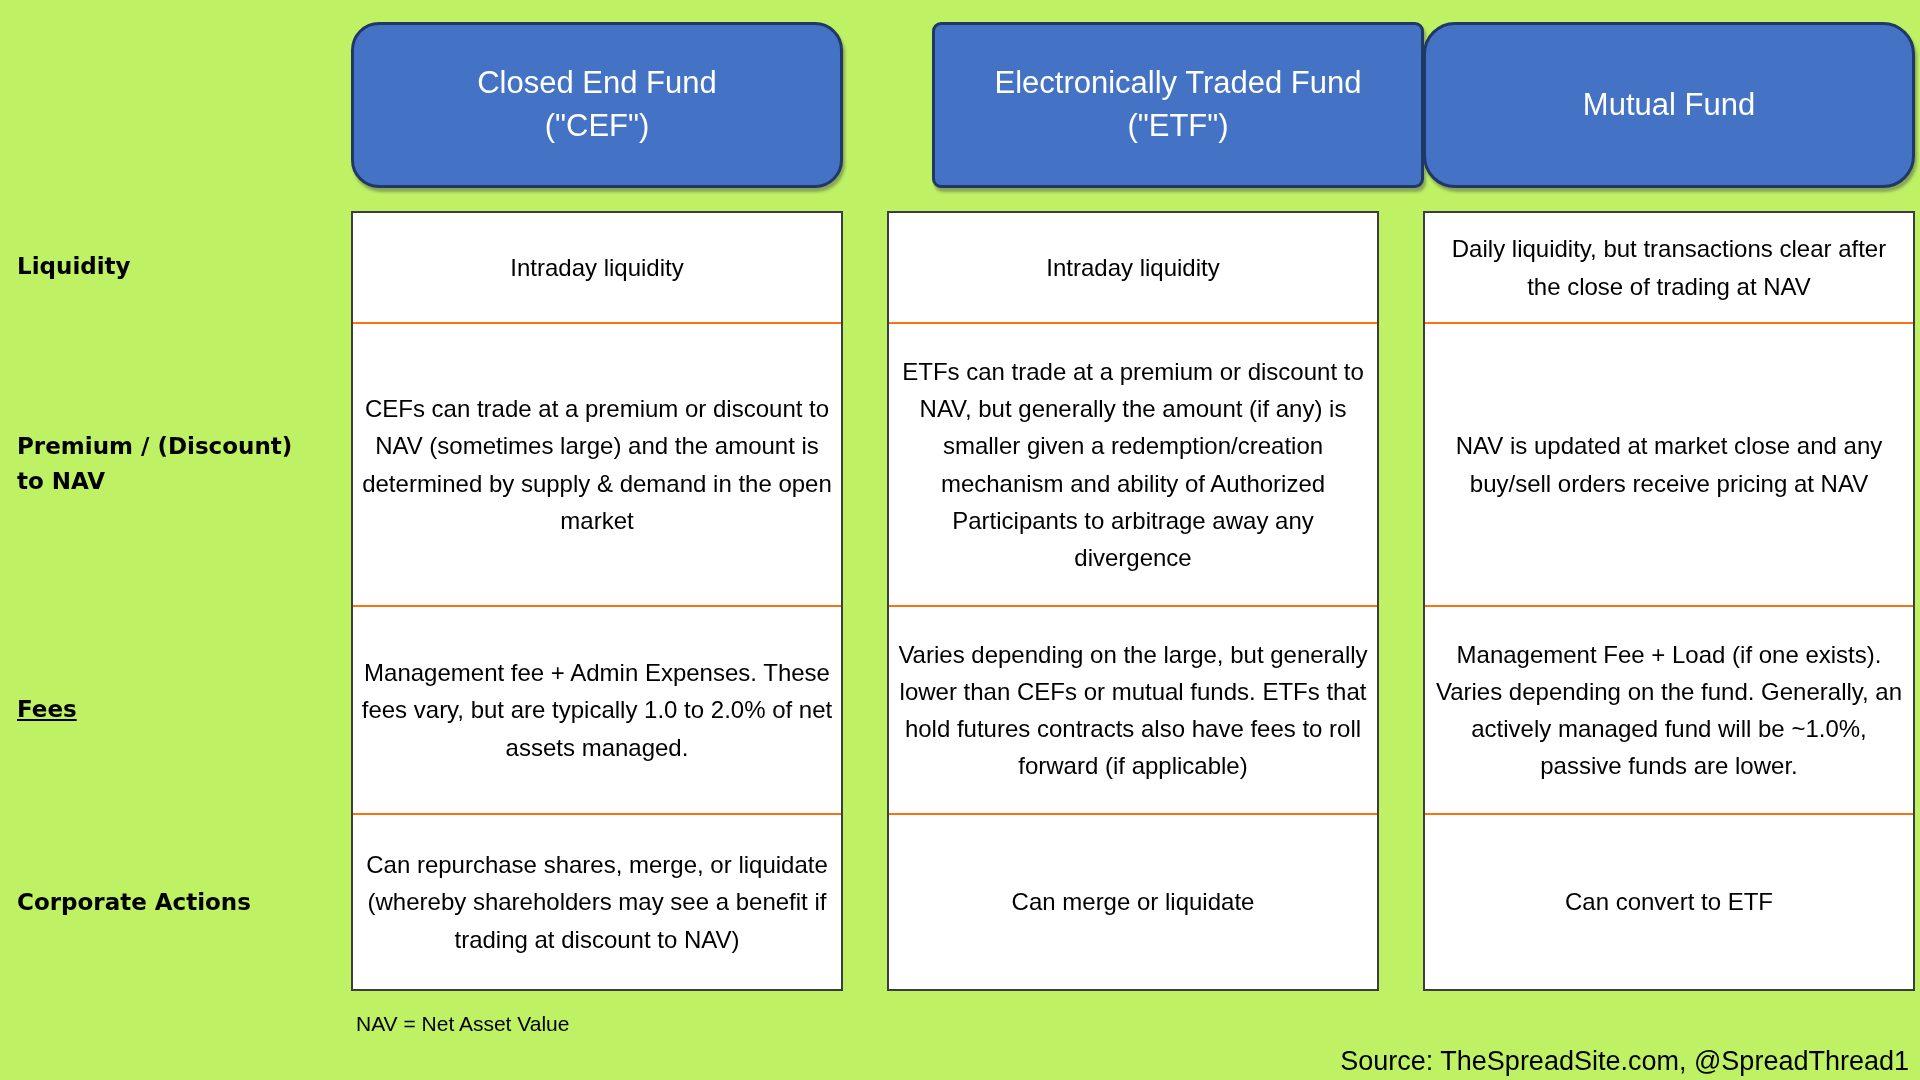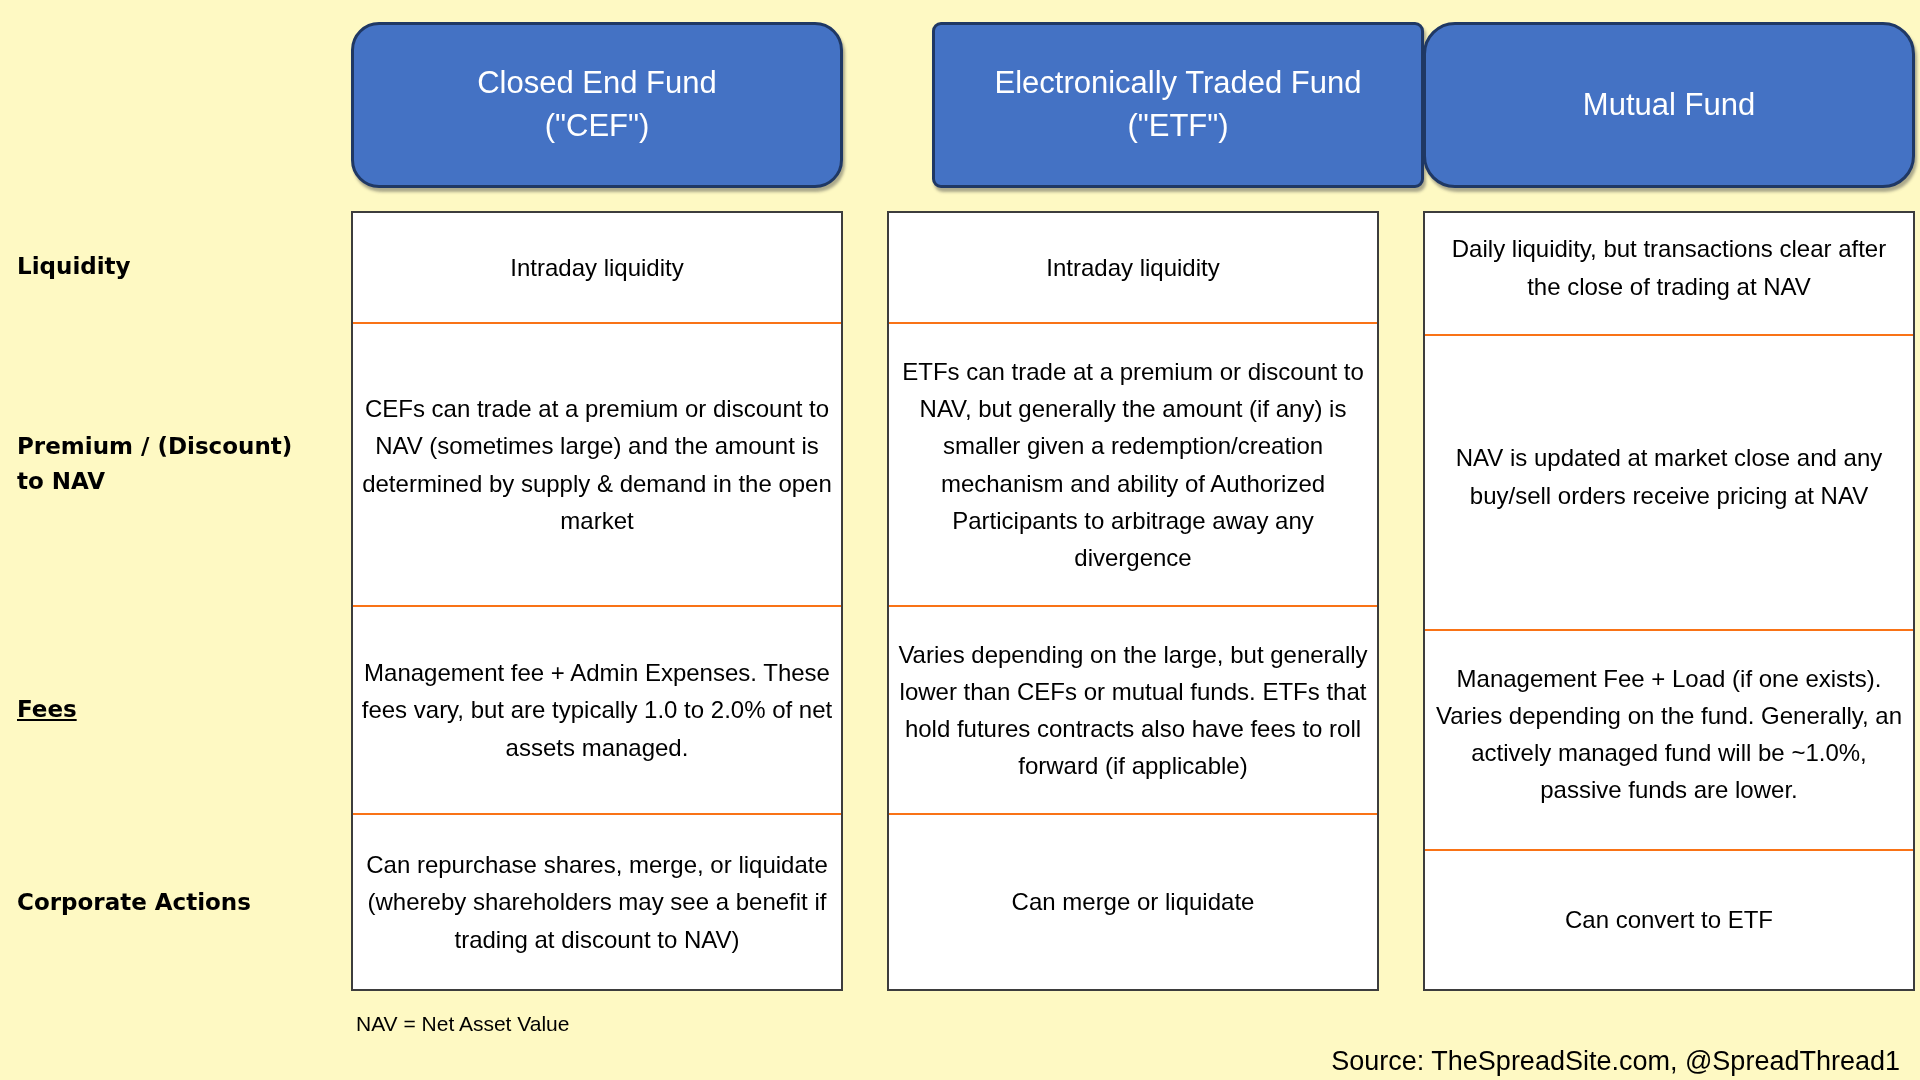--- a/index.html
+++ b/index.html
@@ -5,21 +5,21 @@
   html, body {
     margin: 0;
     padding: 0;
     background: #ffffff;
     font-family: "Liberation Sans", sans-serif;
   }
   #canvas {
     position: relative;
     width: 1920px;
     height: 1080px;
-    background: #fef9c3;
+    background: #bef264;
     overflow: hidden;
   }
 
   
   .header-pill {
     position: absolute;
     top: 22px;
     height: 166px;
     width: 492px;
     background: #4472C4;
@@ -66,21 +66,21 @@
     width: 492px;
     height: 780px;
     border: 2px solid #3d3d3d;
     box-sizing: border-box;
     display: grid;
     grid-template-rows: 109px 283px 208px 1fr;
     background: #ffffff;
   }
   #col-cef { left: 351px; }
   #col-etf { left: 887px; }
-  #col-mf  { left: 1423px; gap: 12px; }
+  #col-mf  { left: 1423px; }
 
   .cell {
     display: flex;
     align-items: center;
     justify-content: center;
     text-align: center;
     font-size: 24px;
     line-height: 1.55;
     color: #000000;
     padding: 4px 8px;
@@ -92,21 +92,21 @@
   #footnote {
     position: absolute;
     left: 356px;
     top: 1012px;
     font-size: 21px;
     color: #000000;
     text-align: right;
   }
   #source {
     position: absolute;
-    right: 20px;
+    right: 11px;
     top: 1046px;
     font-size: 27px;
     color: #000000;
   }
 </style>
 </head>
 <body>
 
 <div id="canvas">
 

